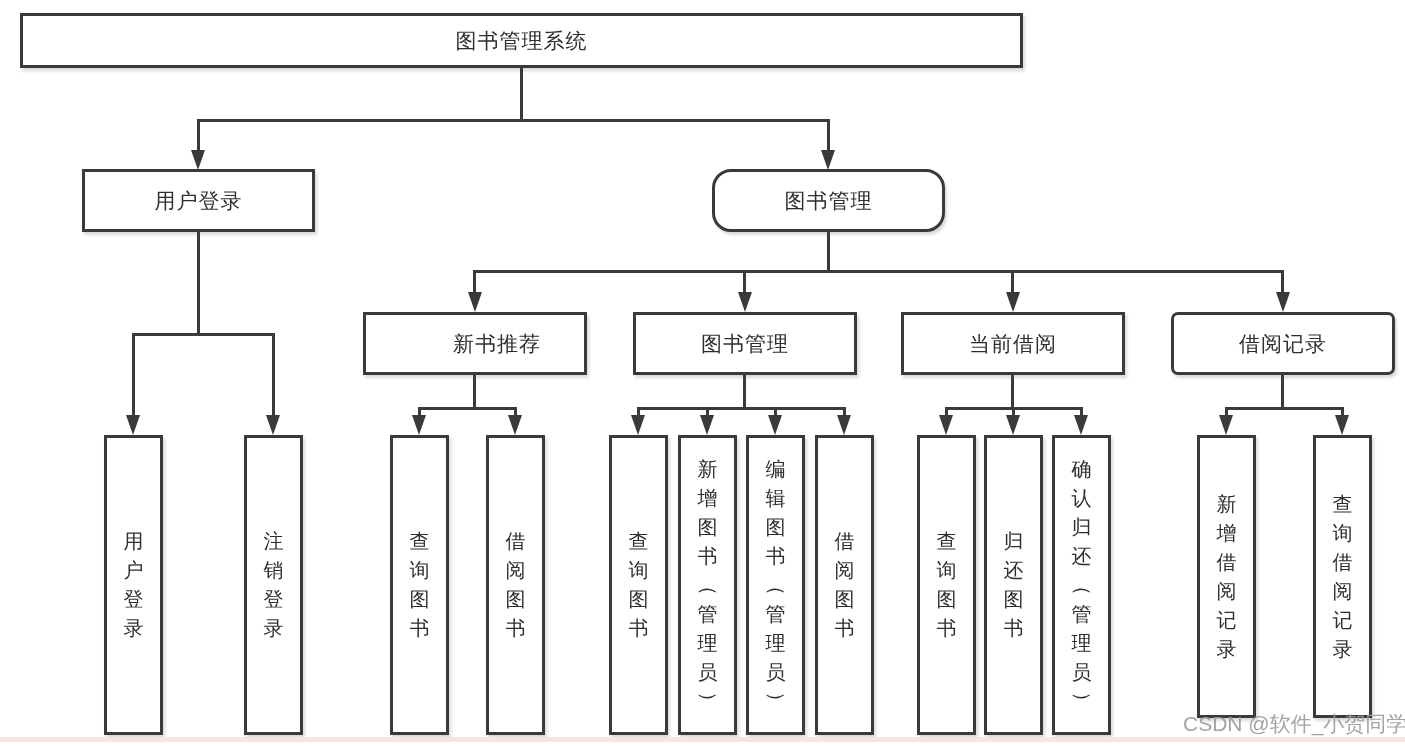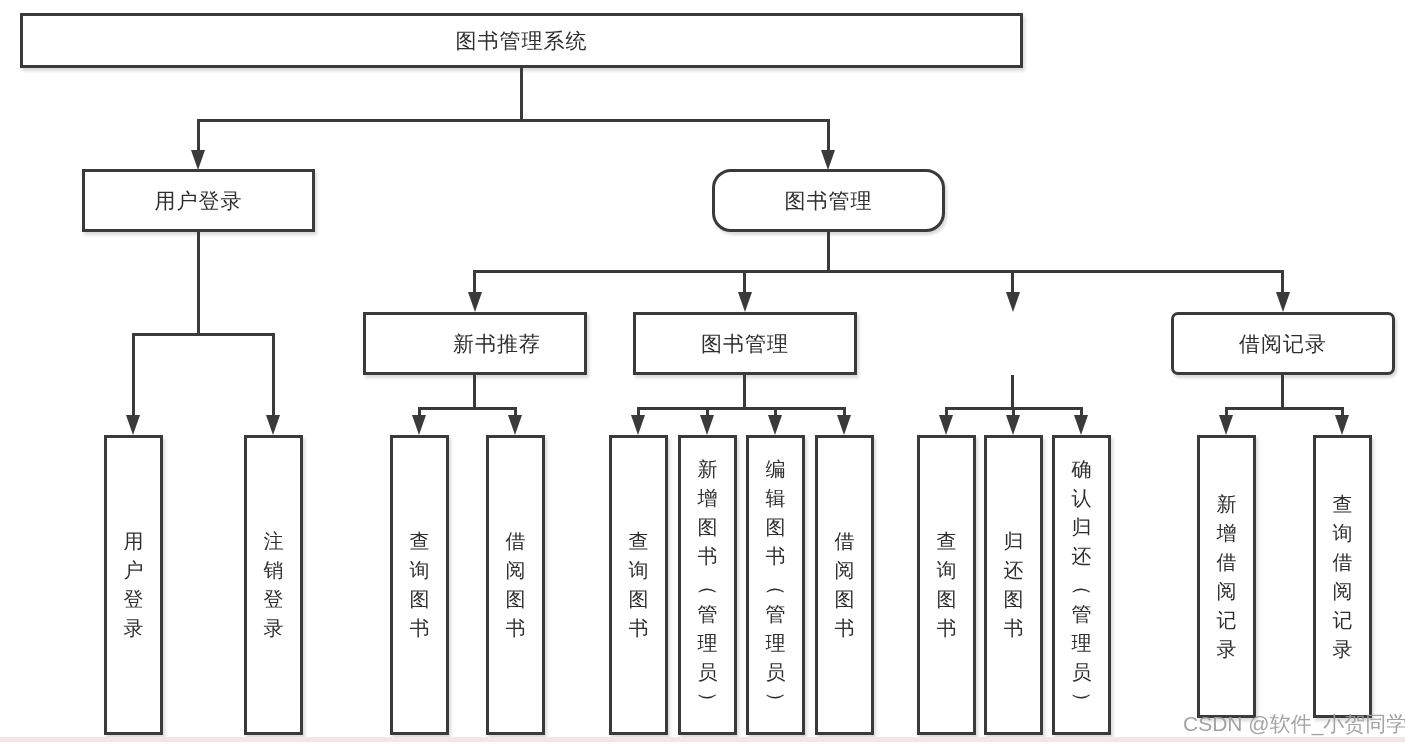--- a/index.html
+++ b/index.html
@@ -75,20 +75,23 @@
   <div class="ah" style="left:1006px;top:292px;"></div>
   <div class="vl" style="left:1281px;top:270px;height:24px;"></div>
   <div class="ah" style="left:1276px;top:292px;"></div>
 
   <div class="box l3-box" style="left:363px;padding-left:44px;">
     <span class="hlabel">新书推荐</span>
   </div>
   <div class="box l3-box" style="left:633px;">
     <span class="hlabel">图书管理</span>
   </div>
+  <div class="box l3-box" style="left:901px;">
+    <span class="hlabel">当前借阅</span>
+  </div>
   <div class="box l3-box" style="left:1171px;border-radius:7px;">
     <span class="hlabel">借阅记录</span>
   </div>
 
   <div class="vl" style="left:473px;top:375px;height:35px;"></div>
   <div class="hl" style="left:418px;top:407px;width:99px;"></div>
   <div class="vl" style="left:418px;top:407px;height:10px;"></div>
   <div class="ah" style="left:412px;top:415px;"></div>
   <div class="vl" style="left:514px;top:407px;height:10px;"></div>
   <div class="ah" style="left:508px;top:415px;"></div>

